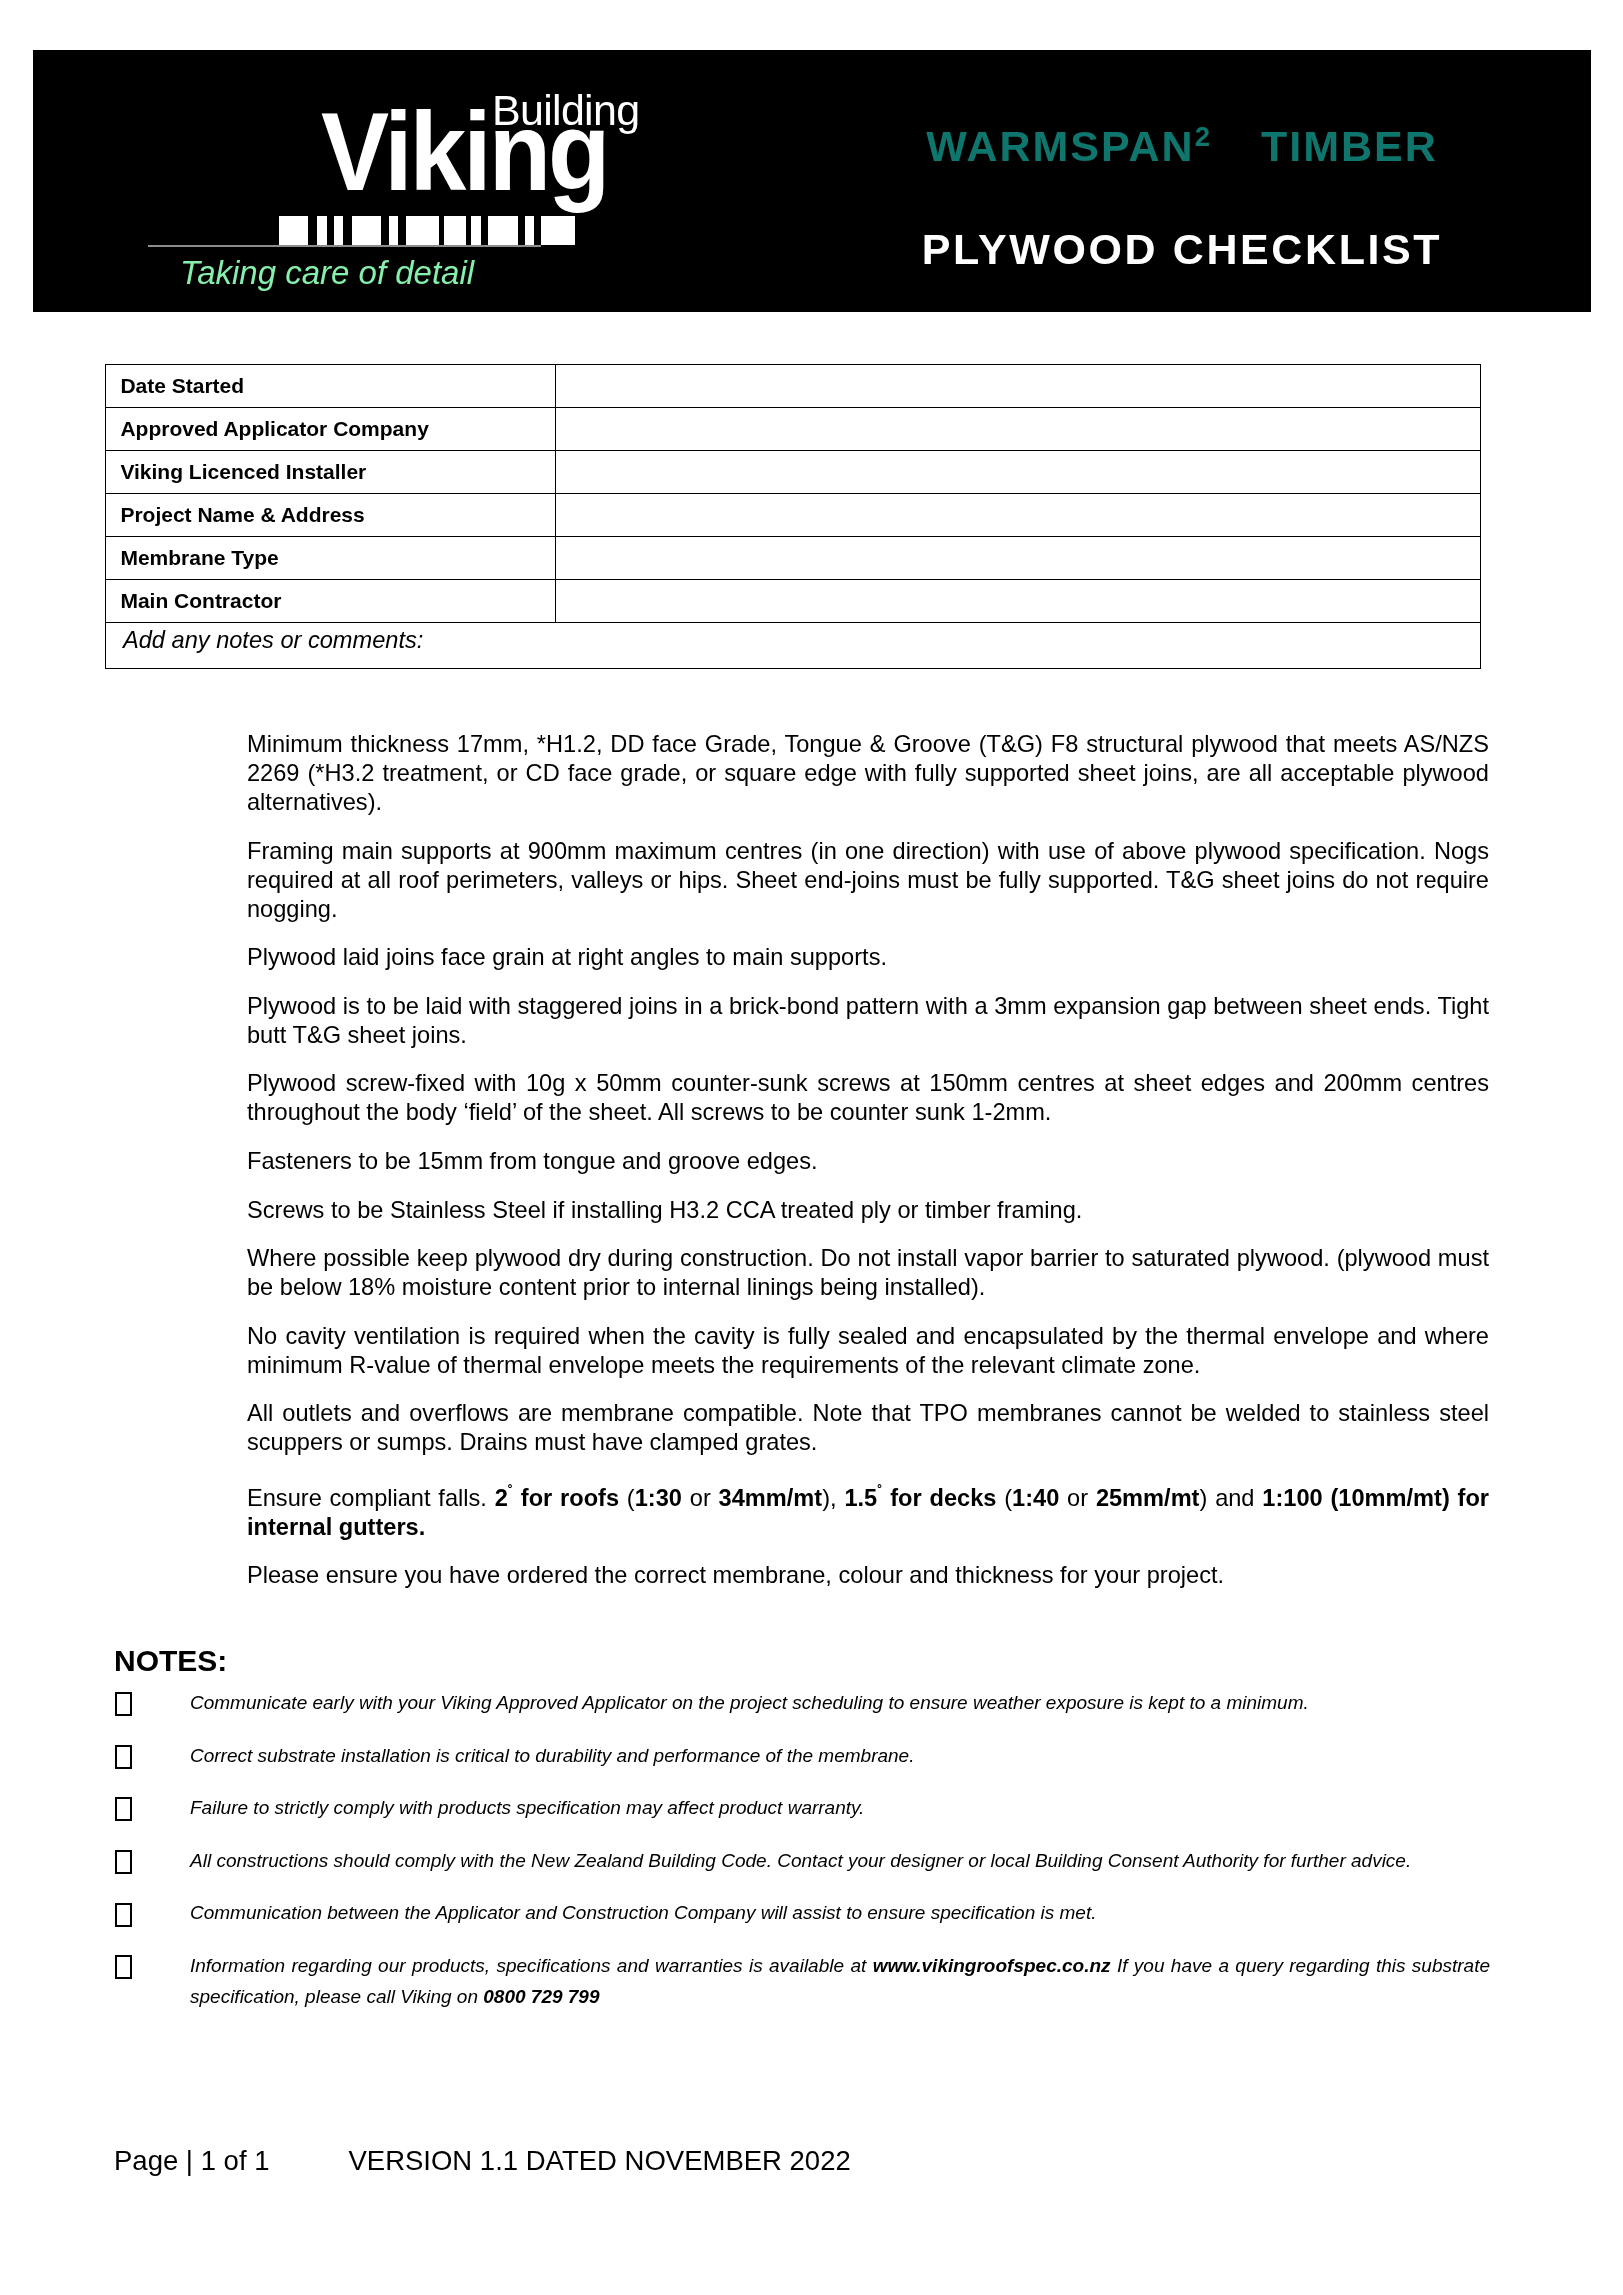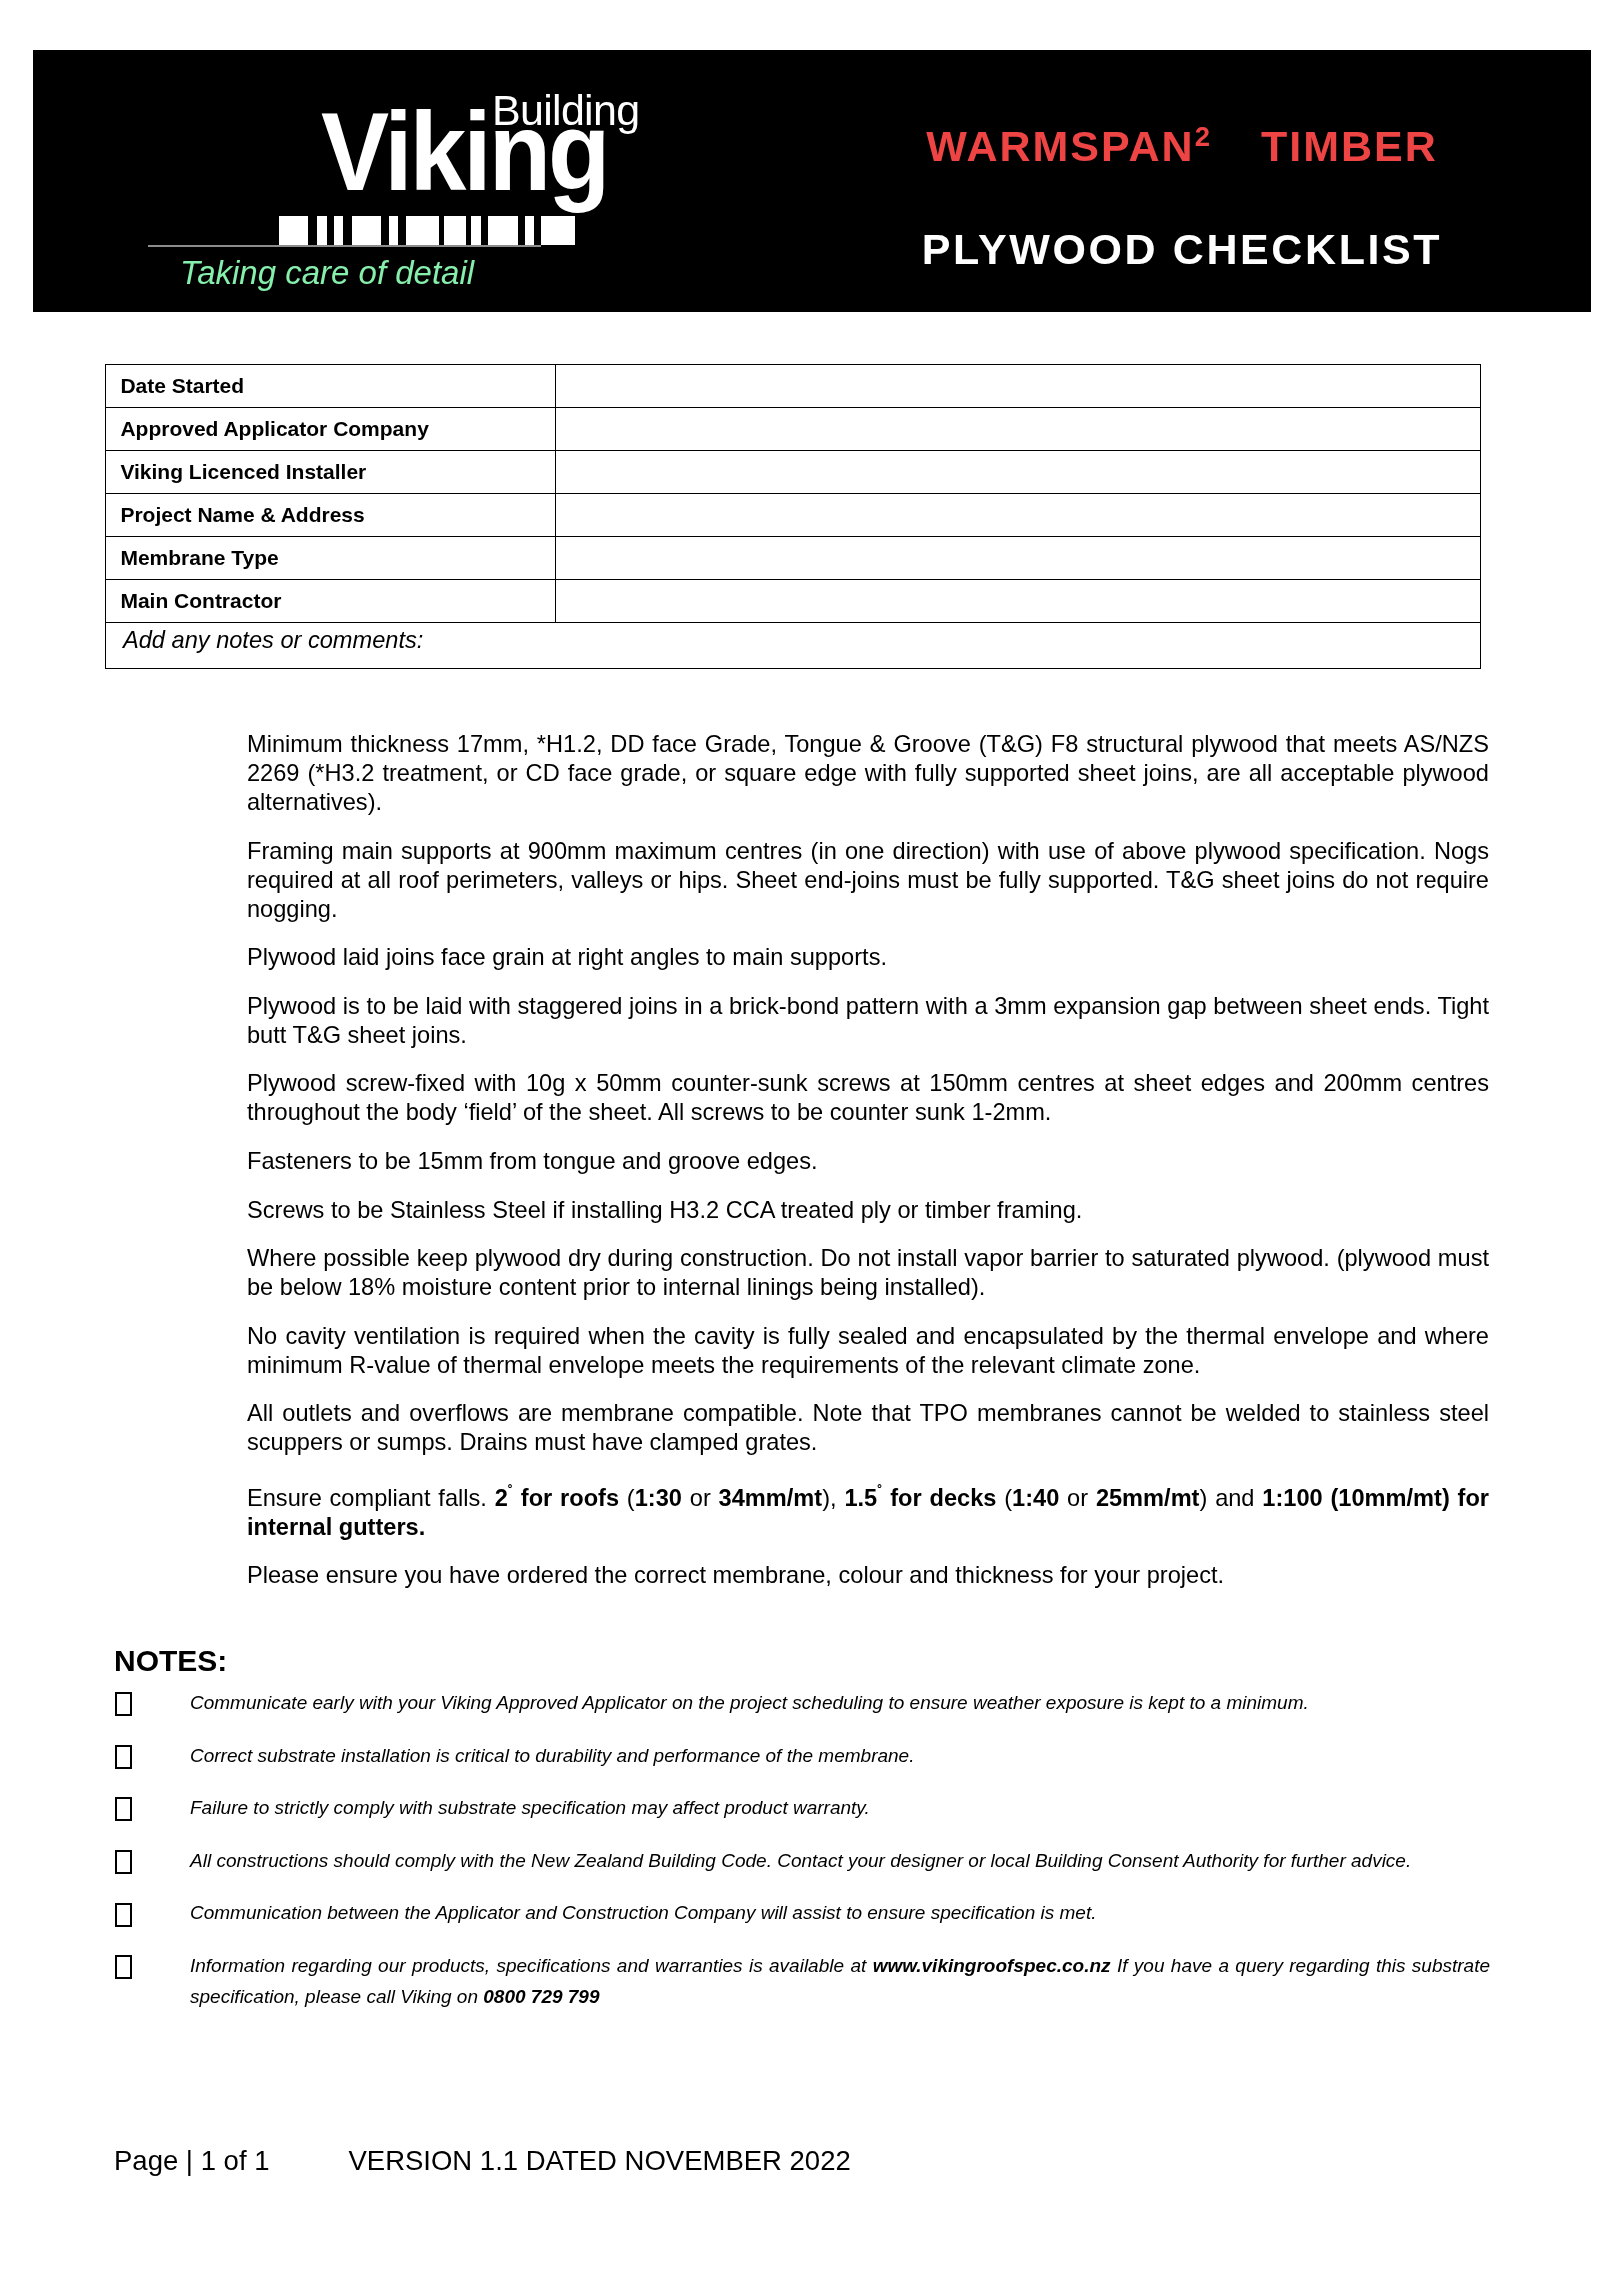--- a/index.html
+++ b/index.html
@@ -109,21 +109,21 @@
     top: 0;
     width: 818px;
     height: 262px;
   }
   .banner-line1 {
     position: absolute;
     left: 0;
     top: 65px;
     width: 818px;
     text-align: center;
-    color: #ef4444;
+    color: #0f766e;
     font-size: 43px;
     line-height: 43px;
     font-weight: 700;
     letter-spacing: 2px;
     white-space: nowrap;
   }
   .banner-line1 .gapword { display: inline-block; margin-left: 51px; }
   .banner-line1 sup { font-size: 27.5px; vertical-align: super; letter-spacing: 0; }
   .banner-line2 {
     position: absolute;
@@ -336,21 +336,21 @@
       <span class="note-text">Communicate early with your Viking Approved Applicator on the project scheduling to ensure weather exposure is kept to a minimum.</span>
     </div>
 
     <div class="note-item">
       <span class="note-bullet"></span>
       <span class="note-text">Correct substrate installation is critical to durability and performance of the  membrane.</span>
     </div>
 
     <div class="note-item">
       <span class="note-bullet"></span>
-      <span class="note-text">Failure to strictly comply with substrate specification may affect product warranty.</span>
+      <span class="note-text">Failure to strictly comply with products specification may affect product warranty.</span>
     </div>
 
     <div class="note-item">
       <span class="note-bullet"></span>
       <span class="note-text">All constructions should comply with the New Zealand Building Code.  Contact your designer or local Building Consent Authority for further advice.</span>
     </div>
 
     <div class="note-item">
       <span class="note-bullet"></span>
       <span class="note-text">Communication between the Applicator and Construction Company will assist to ensure specification is met.</span>

